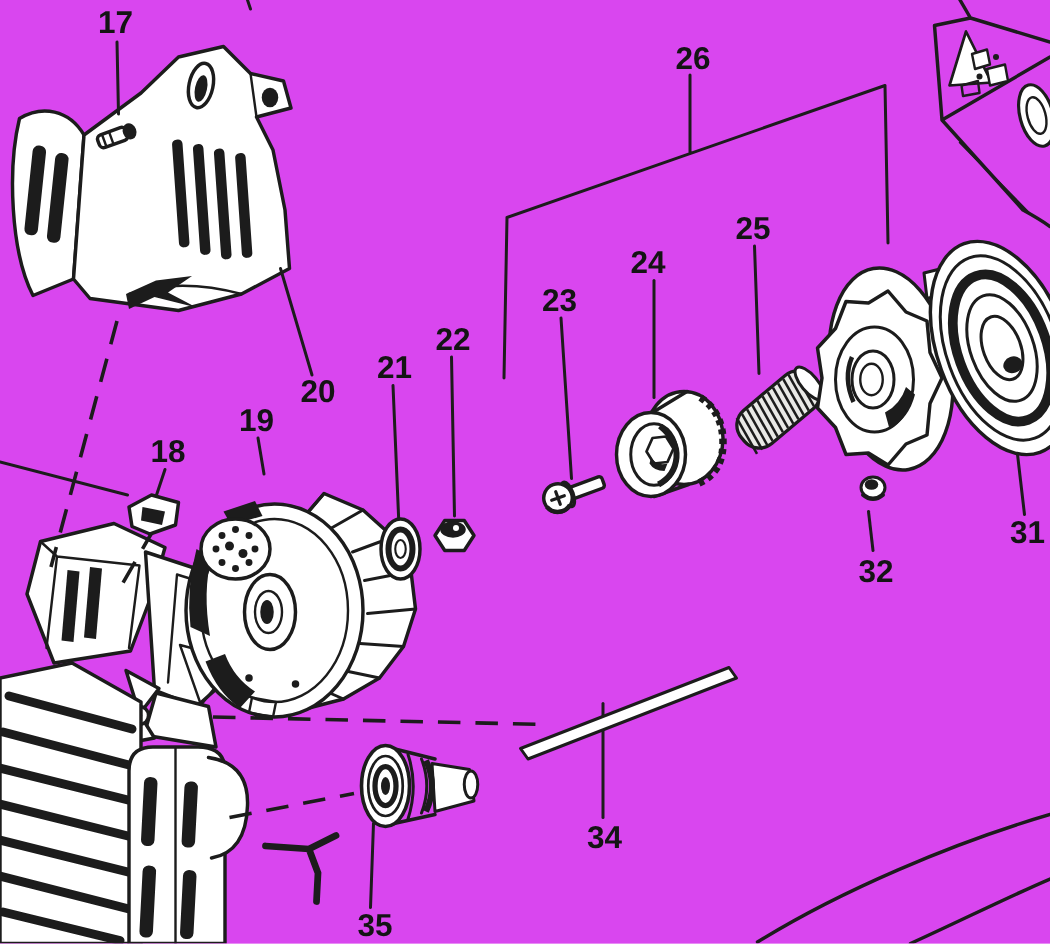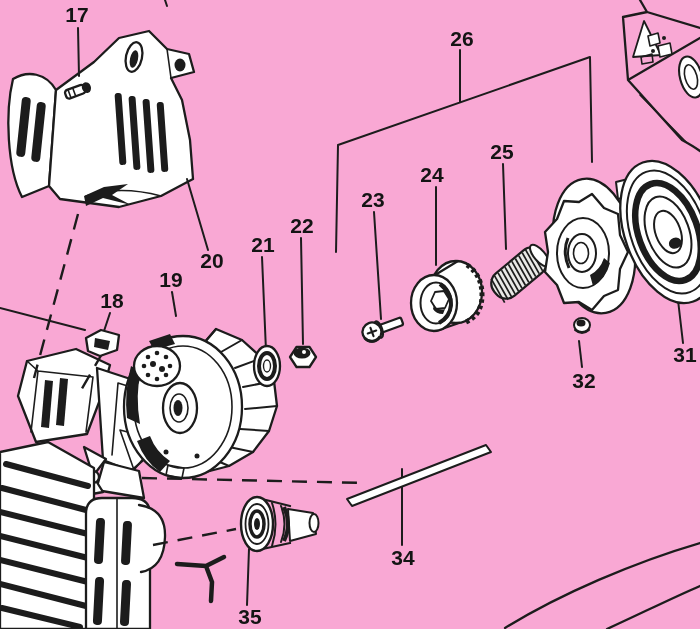--- a/index.html
+++ b/index.html
@@ -1,16 +1,16 @@
 <!DOCTYPE html>
 <html><head>
 <meta charset="utf-8">
 <style>
   html,body{margin:0;padding:0;}
-  .stage{position:relative;width:700px;height:629px;background:#f9a8d4;overflow:hidden;}
+  .stage{position:relative;width:700px;height:629px;background:#d946ef;overflow:hidden;}
   svg{display:block;}
   .lbl{font-family:"Liberation Sans",sans-serif;font-weight:bold;font-size:21px;fill:#141414;text-anchor:middle;}
   .ln{stroke:#1c1c1c;stroke-width:2;fill:none;stroke-linecap:round;}
   .out{stroke:#1c1c1c;stroke-width:2.3;fill:none;stroke-linecap:round;stroke-linejoin:round;}
   .wht{stroke:#1c1c1c;stroke-width:2.3;fill:#ffffff;stroke-linecap:round;stroke-linejoin:round;}
   .thn{stroke:#1c1c1c;stroke-width:1.6;fill:none;stroke-linecap:round;stroke-linejoin:round;}
   .drk{fill:#1c1c1c;stroke:none;}
   .dsh{stroke:#1c1c1c;stroke-width:2.4;fill:none;stroke-dasharray:16 10;}
 </style>
 </head>

